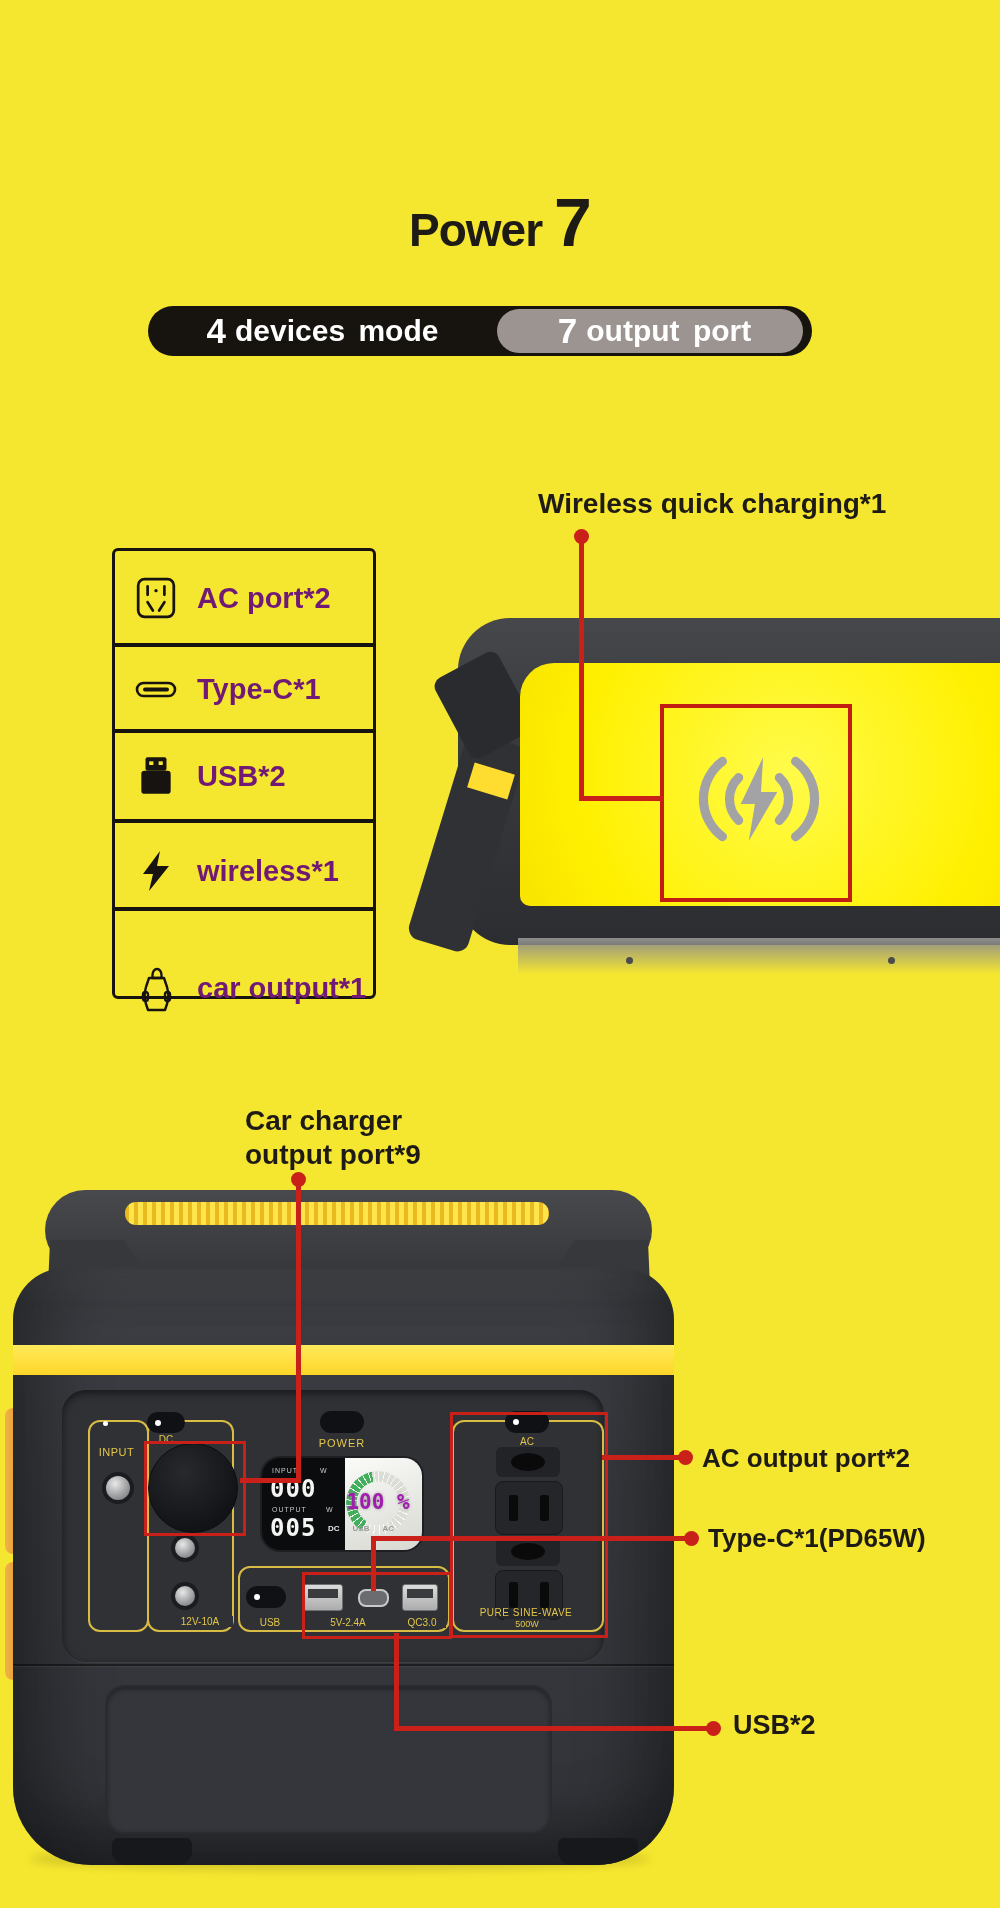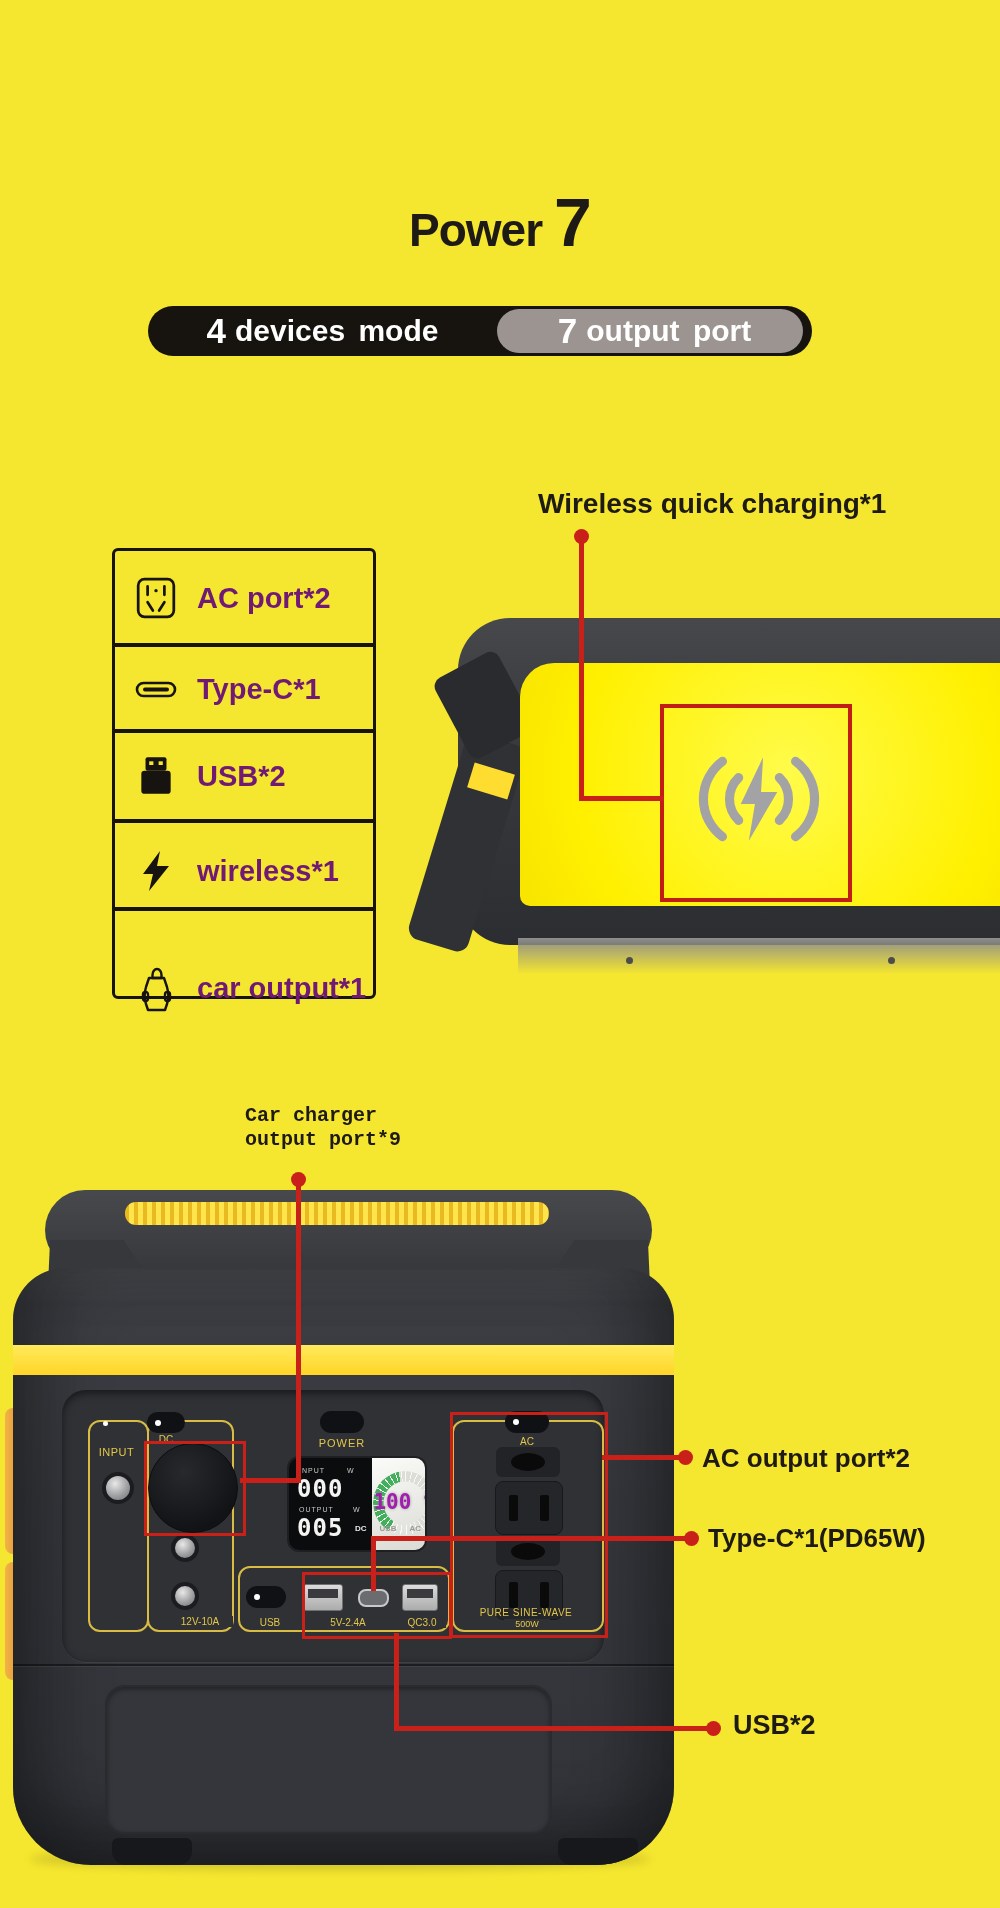--- a/index.html
+++ b/index.html
@@ -52,21 +52,21 @@
   .chip{position:absolute;background:#2F3135;color:#E3C649;text-align:center;z-index:5;}
   .oval-btn{background:#101114;border-radius:11px;}
   .oval-btn .od{position:absolute;left:8px;top:50%;transform:translateY(-50%);width:6px;height:6px;border-radius:50%;background:#fff;}
   .jack{border-radius:50%;background:radial-gradient(circle at 38% 32%,#E8E8E8,#9FA0A2 55%,#6E6F72);border:4px solid #1B1C1F;}
   .usb-a{background:linear-gradient(180deg,#DCDCDC,#ACACAC);border:1px solid #6F7073;border-radius:3px;}
   .usb-a .slot{position:absolute;left:4px;right:4px;top:4px;height:9px;background:#3A3B3E;}
   .outlet-plate{background:#222326;border-radius:6px;}
   .outlet-sq{background:#25262A;border:1px solid #18191B;border-radius:8px;}
   .slot-v{position:absolute;width:9px;height:26px;background:#0A0A0B;border-radius:2px;}
   
-  .lcd{left:262px;top:1458px;width:136px;height:92px;border-radius:10px;overflow:hidden;box-shadow:0 0 0 2px rgba(0,0,0,.35);margin-left:27px;}
+  .lcd{left:262px;top:1458px;width:160px;height:92px;border-radius:18px;overflow:hidden;box-shadow:0 0 0 2px rgba(0,0,0,.35);}
   .lcd-l{position:absolute;left:0;top:0;width:83px;height:100%;background:#0B0C0E;}
   .lcd-r{position:absolute;left:83px;top:0;width:77px;height:100%;background:linear-gradient(160deg,#FBFBF9,#D8D8D2);}
   .seg{font-family:"DejaVu Sans Mono",monospace;font-weight:bold;color:#F4F4F2;letter-spacing:1px;}
   .lcd-small{font-size:7px;color:#C9C9C7;letter-spacing:1px;}
   .gauge{position:absolute;left:84px;top:13px;width:64px;height:64px;border-radius:50%;
     background:conic-gradient(from 0deg,#DDDDD8 0deg 150deg,rgba(0,0,0,0) 150deg 212deg,#43AE5B 212deg 348deg,#DDDDD8 348deg 360deg);
     -webkit-mask:radial-gradient(circle,transparent 0 21px,#000 22px);mask:radial-gradient(circle,transparent 0 21px,#000 22px);}
   .gauge-seg{position:absolute;left:84px;top:13px;width:64px;height:64px;border-radius:50%;background:repeating-conic-gradient(rgba(250,250,248,.95) 0 2deg,rgba(0,0,0,0) 2deg 11deg);
     -webkit-mask:radial-gradient(circle,transparent 0 21px,#000 22px);mask:radial-gradient(circle,transparent 0 21px,#000 22px);}
   .pct{position:absolute;left:76px;top:32px;width:80px;text-align:center;font-family:"DejaVu Sans Mono",monospace;font-size:21px;font-weight:bold;color:#a21caf;text-shadow:0 0 3px rgba(140,140,140,.9);}
@@ -172,21 +172,21 @@
       <path d="M96 8 A46 46 0 0 1 96 82"></path>
     </g>
     <polygon points="64,4 42,50 56,50 50,86 78,38 62,38" fill="#A3A3A5"></polygon>
   </svg>
 
   <div class="abs red-box" style="left:660px;top:704px;width:184px;height:190px;"></div>
   <div class="abs red-dot" style="left:574px;top:529px;"></div>
   <div class="abs red-line" style="left:579px;top:537px;width:5px;height:263px;"></div>
   <div class="abs red-line" style="left:579px;top:796px;width:85px;height:5px;"></div>
 
-  <div class="abs co-label" style="left:245px;top:1104px;font-size:20px;line-height:1.22;font-family:Liberation Mono, monospace;">
+  <div class="abs co-label" style="left:245px;top:1104px;font-size:28px;line-height:1.22;">
     <div>Car charger</div>
     <div>output port*9</div>
   </div>
 
   <div class="abs side-accent" style="left:5px;top:1408px;width:17px;height:146px;"></div>
   <div class="abs side-accent" style="left:5px;top:1562px;width:17px;height:118px;"></div>
   <div class="abs" style="left:30px;top:1848px;width:620px;height:22px;background:rgba(0,0,0,.14);border-radius:50%;filter:blur(4px);"></div>
 
   <div class="abs bu-bar"></div>
   <div class="abs bu-grip"></div>

